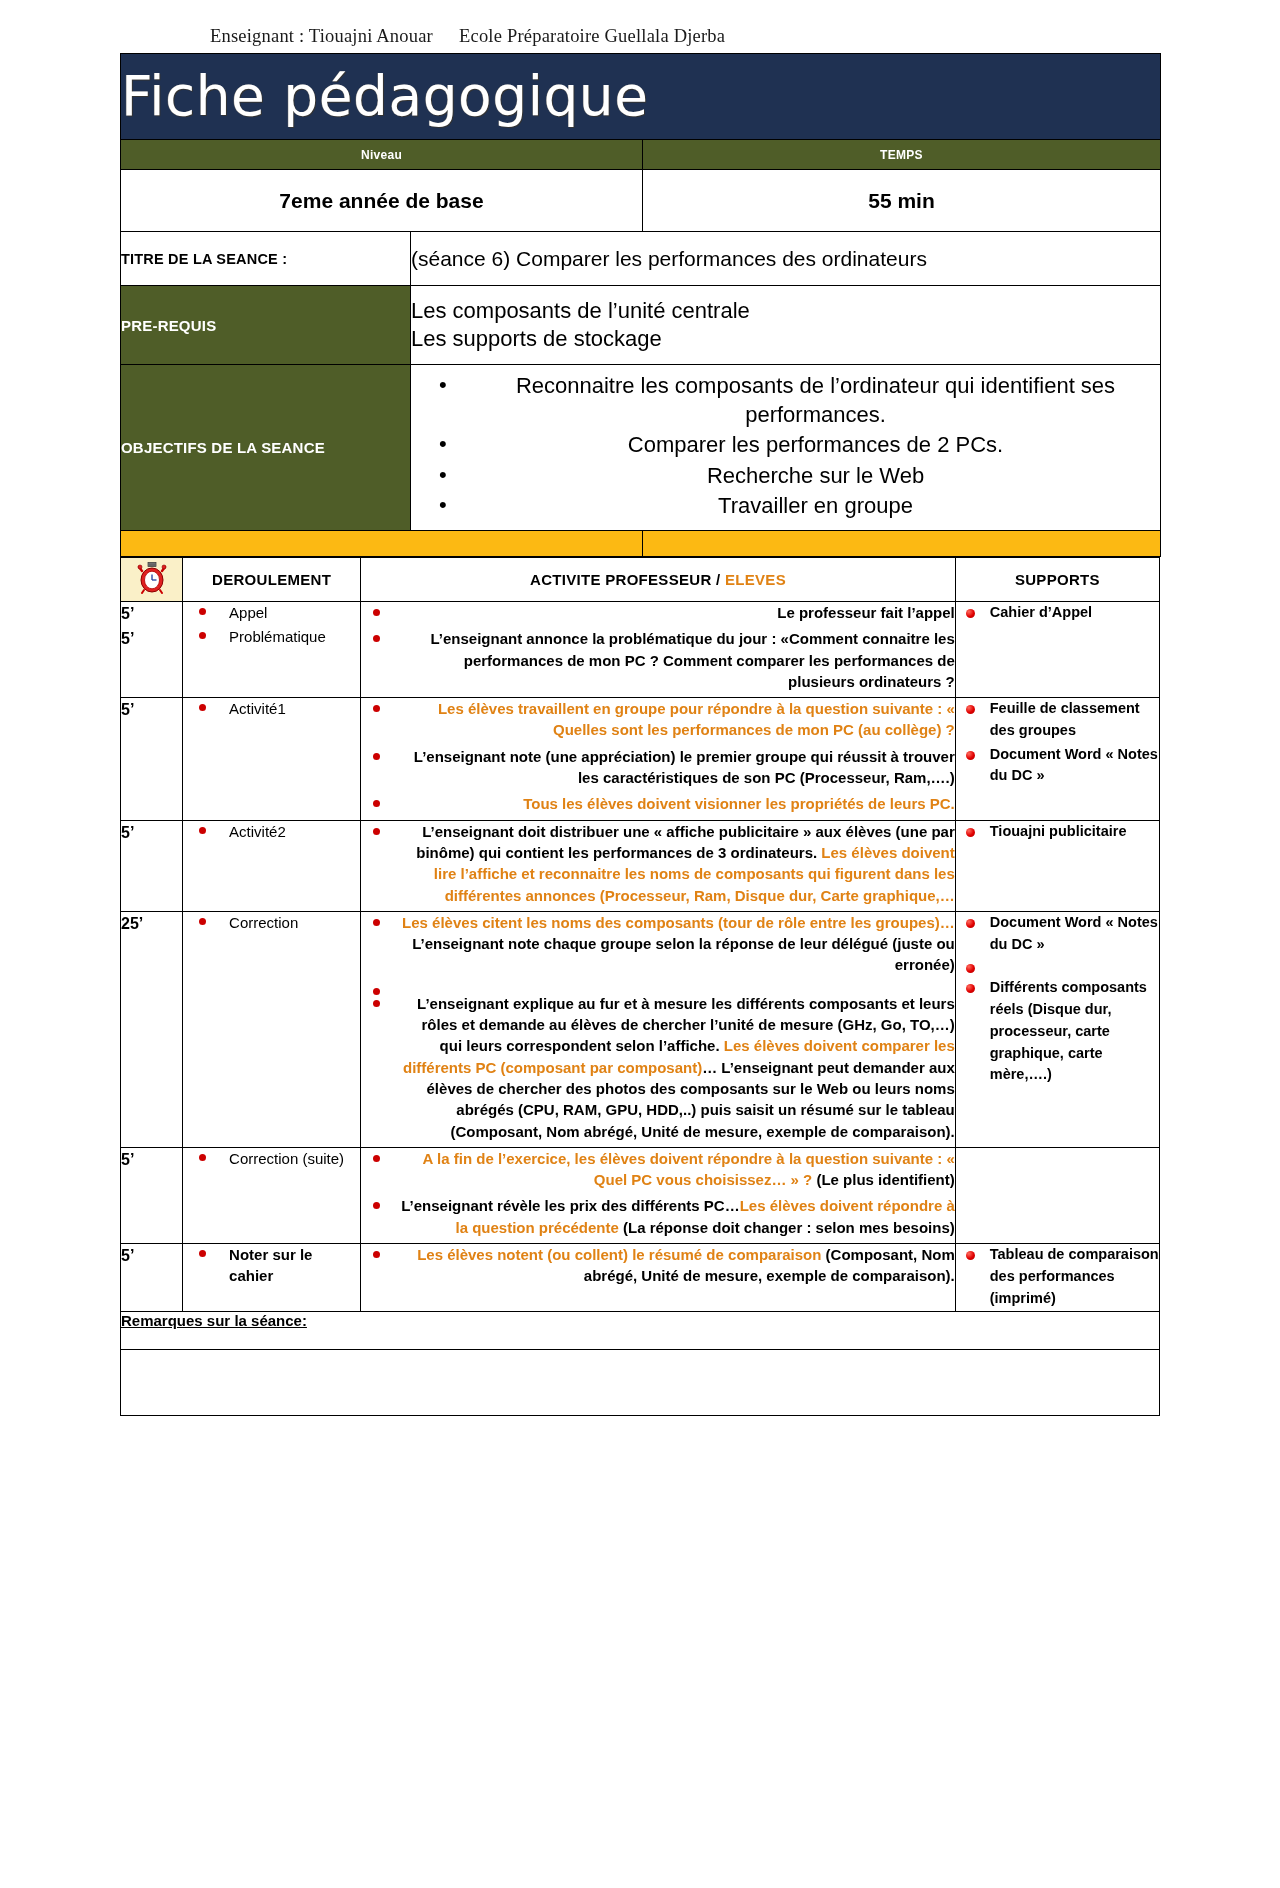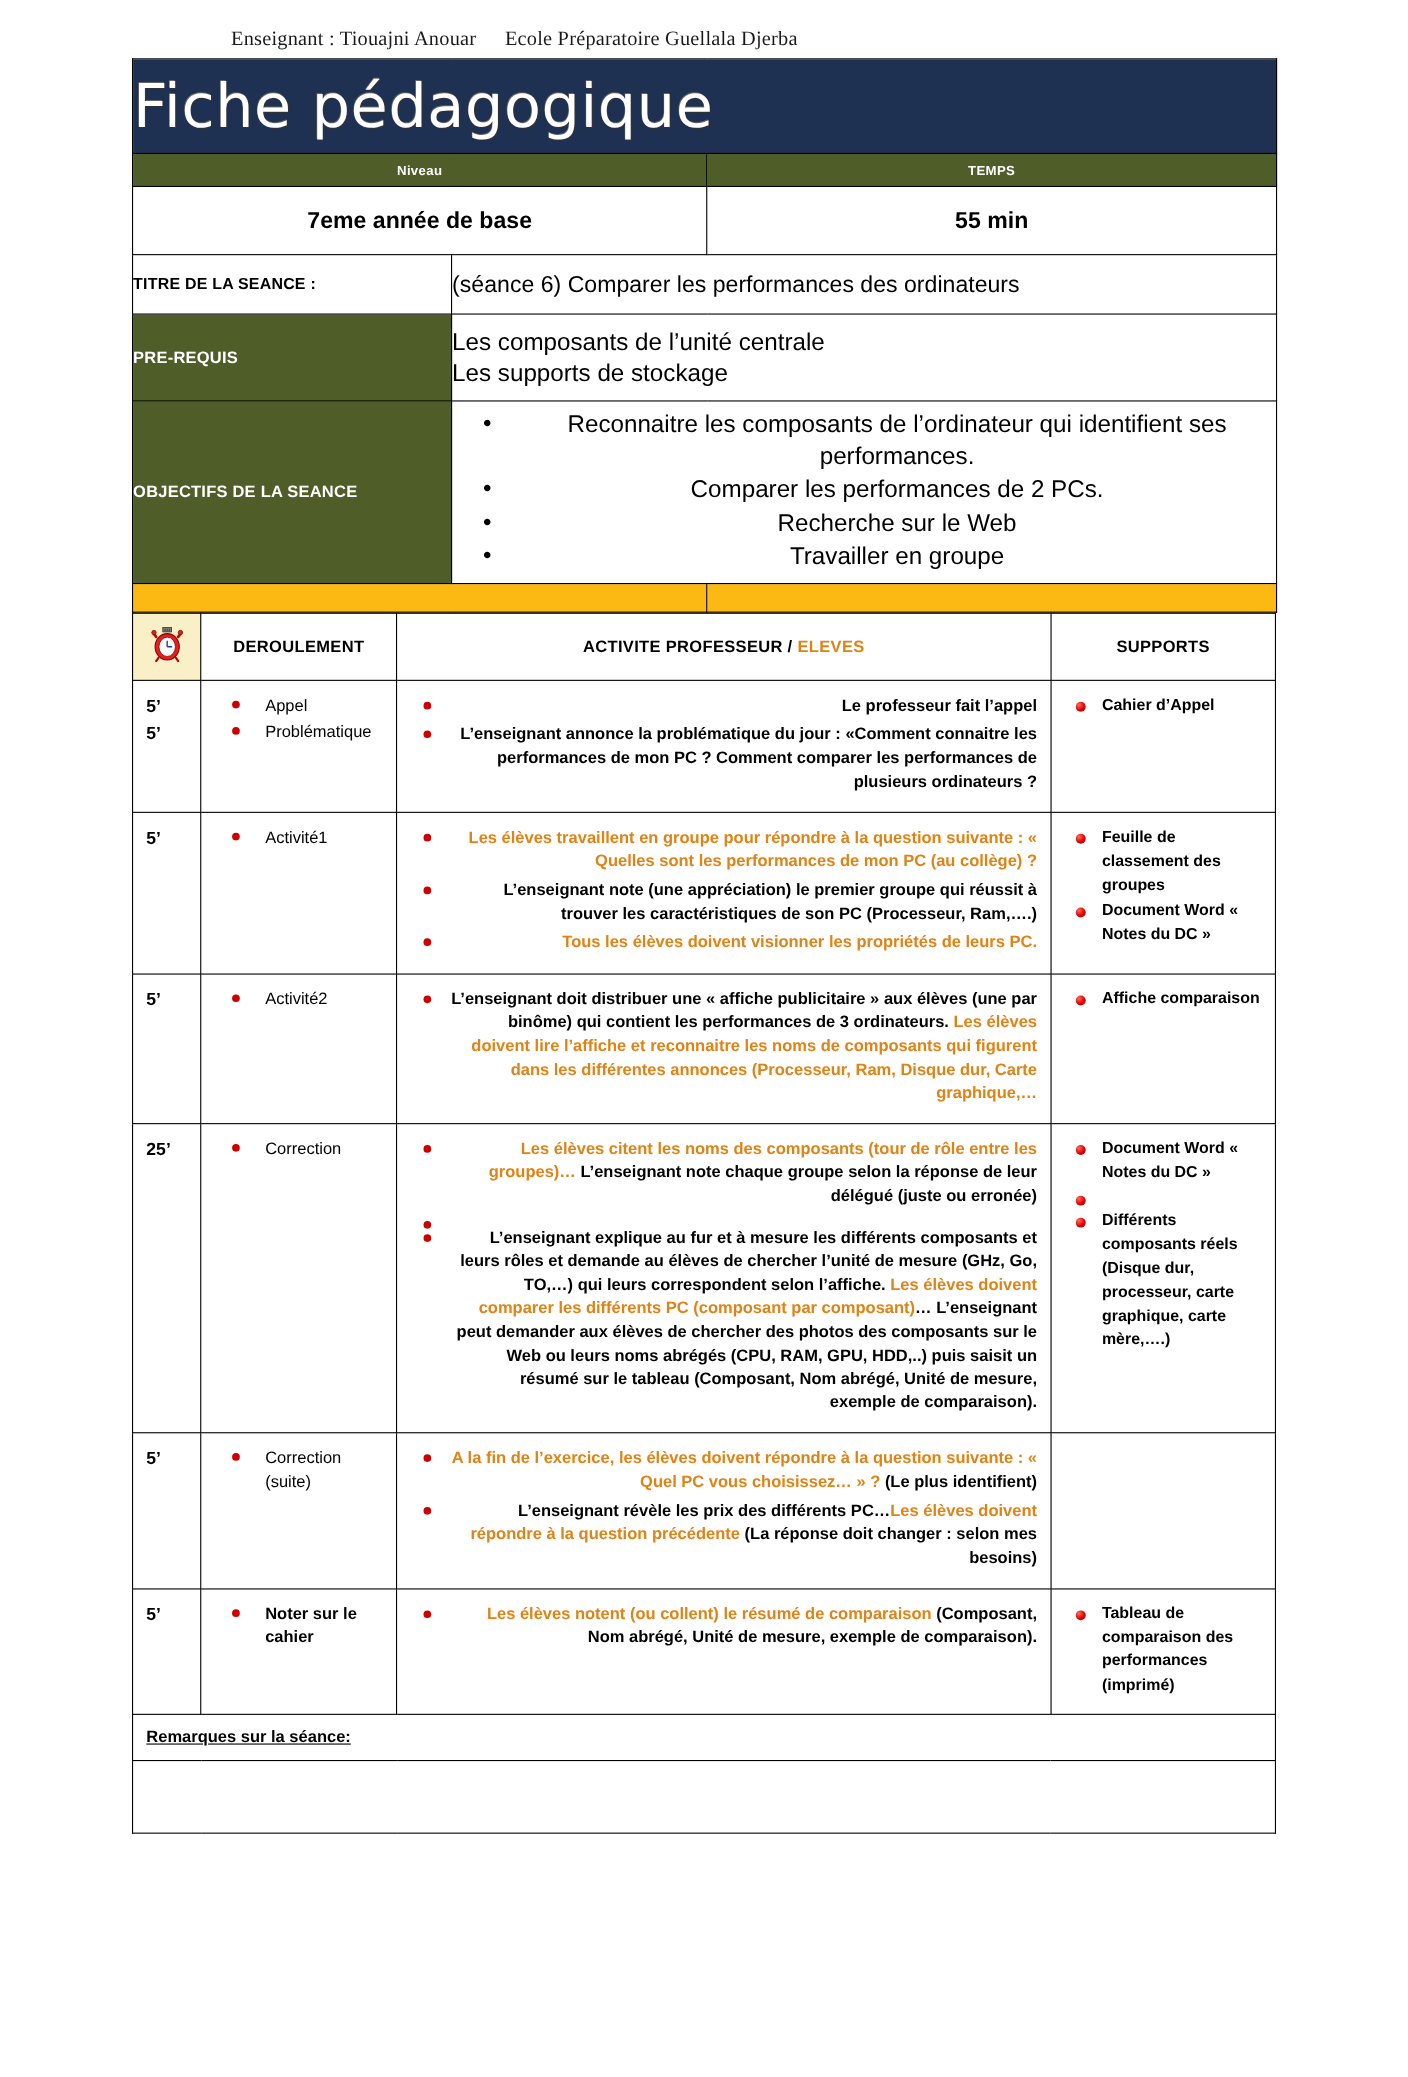--- a/index.html
+++ b/index.html
@@ -129,21 +129,21 @@
   .yellow-strip { background: #fcb913; height: 26px; }
 
   
   .main-table {
     border-collapse: collapse;
     width: 1040px;
     table-layout: fixed;
     border: 1.5px solid #000;
     border-top: none;
   }
-  .main-table td { border: 1.2px solid #000; vertical-align: top; padding: 12px; }
+  .main-table td { border: 1.2px solid #000; vertical-align: top; padding: 0; }
 
   .mt-head td {
     text-align: center;
     vertical-align: middle;
     height: 44px;
     font-size: 15px;
     font-weight: bold;
     letter-spacing: .3px;
     color: #000;
   }
@@ -386,21 +386,21 @@
             <li>Activité2</li>
           </ul>
         </td>
         <td class="cell-act">
           <ul class="b">
             <li><span class="blk">L’enseignant doit distribuer une « affiche publicitaire » aux élèves (une par binôme) qui contient les performances de 3 ordinateurs. </span><span class="or">Les élèves doivent lire l’affiche et reconnaitre les noms de composants qui figurent dans les différentes annonces (Processeur, Ram, Disque dur, Carte graphique,…</span></li>
           </ul>
         </td>
         <td class="cell-sup">
           <ul class="b sup">
-            <li>Affiche comparaison</li>
+            <li>Tiouajni publicitaire</li>
           </ul>
         </td>
       </tr>
 
       <tr>
         <td class="cell-time">
           <div>25’</div>
         </td>
         <td class="cell-der">
           <ul class="b der">

